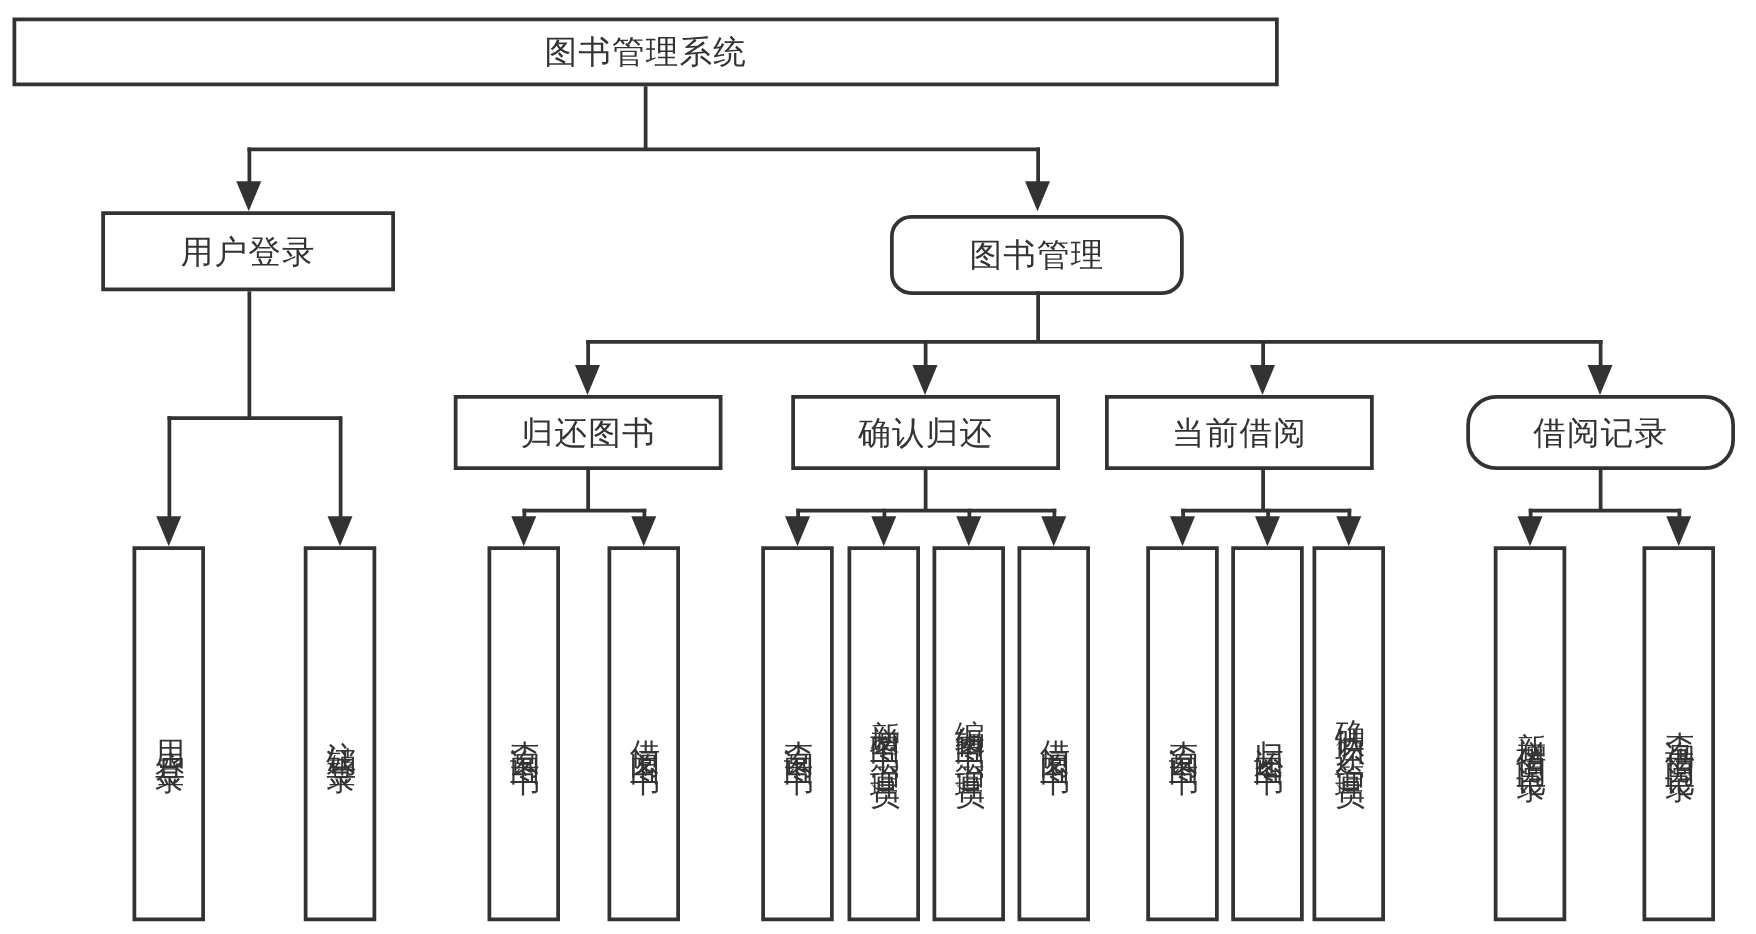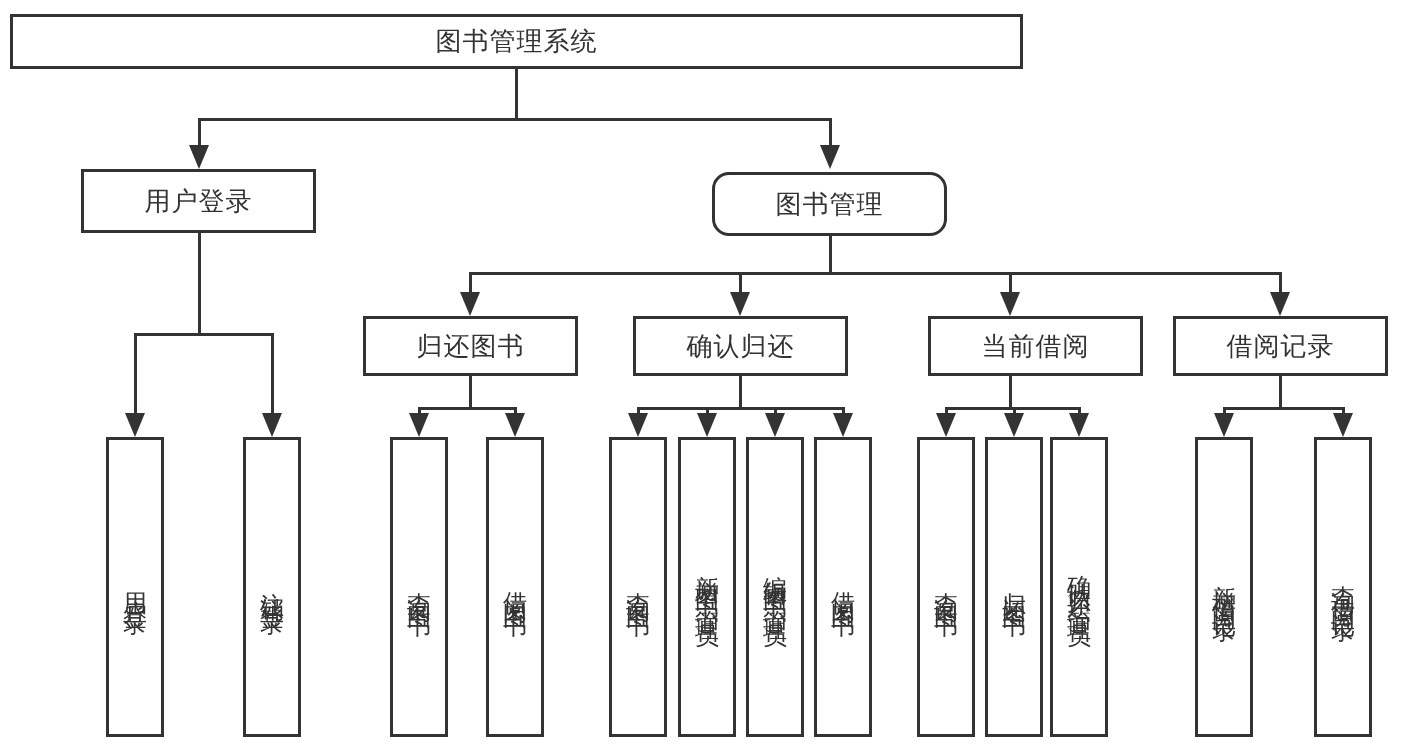--- a/index.html
+++ b/index.html
@@ -67,24 +67,24 @@
   <div class="ah" style="left:1000px;top:292px;"></div>
   <div class="vl" style="left:1278.5px;top:272px;height:22px;"></div>
   <div class="ah" style="left:1270px;top:292px;"></div>
 
   <div class="box" style="left:363px;top:316px;width:215px;height:60px;">
     <span>归还图书</span>
   </div>
   <div class="box" style="left:633px;top:316px;width:215px;height:60px;">
     <span>确认归还</span>
   </div>
-  <div class="box" style="left:928px;top:316px;width:215px;height:60px;font-family:Liberation Mono, monospace;">
+  <div class="box" style="left:884px;top:316px;width:215px;height:60px;font-family:Liberation Mono, monospace;">
     <span>当前借阅</span>
   </div>
-  <div class="box" style="left:1173px;top:316px;width:215px;height:60px;">
+  <div class="box" style="left:1173px;top:316px;width:215px;height:60px;border-radius:24px;">
     <span>借阅记录</span>
   </div>
 
   <div class="vl" style="left:468.5px;top:376px;height:33px;"></div>
   <div class="hl" style="left:417.5px;top:407px;width:99px;"></div>
   <div class="vl" style="left:417.5px;top:407px;height:8px;"></div>
   <div class="ah" style="left:409px;top:413px;"></div>
   <div class="vl" style="left:513.5px;top:407px;height:8px;"></div>
   <div class="ah" style="left:505px;top:413px;"></div>
 

